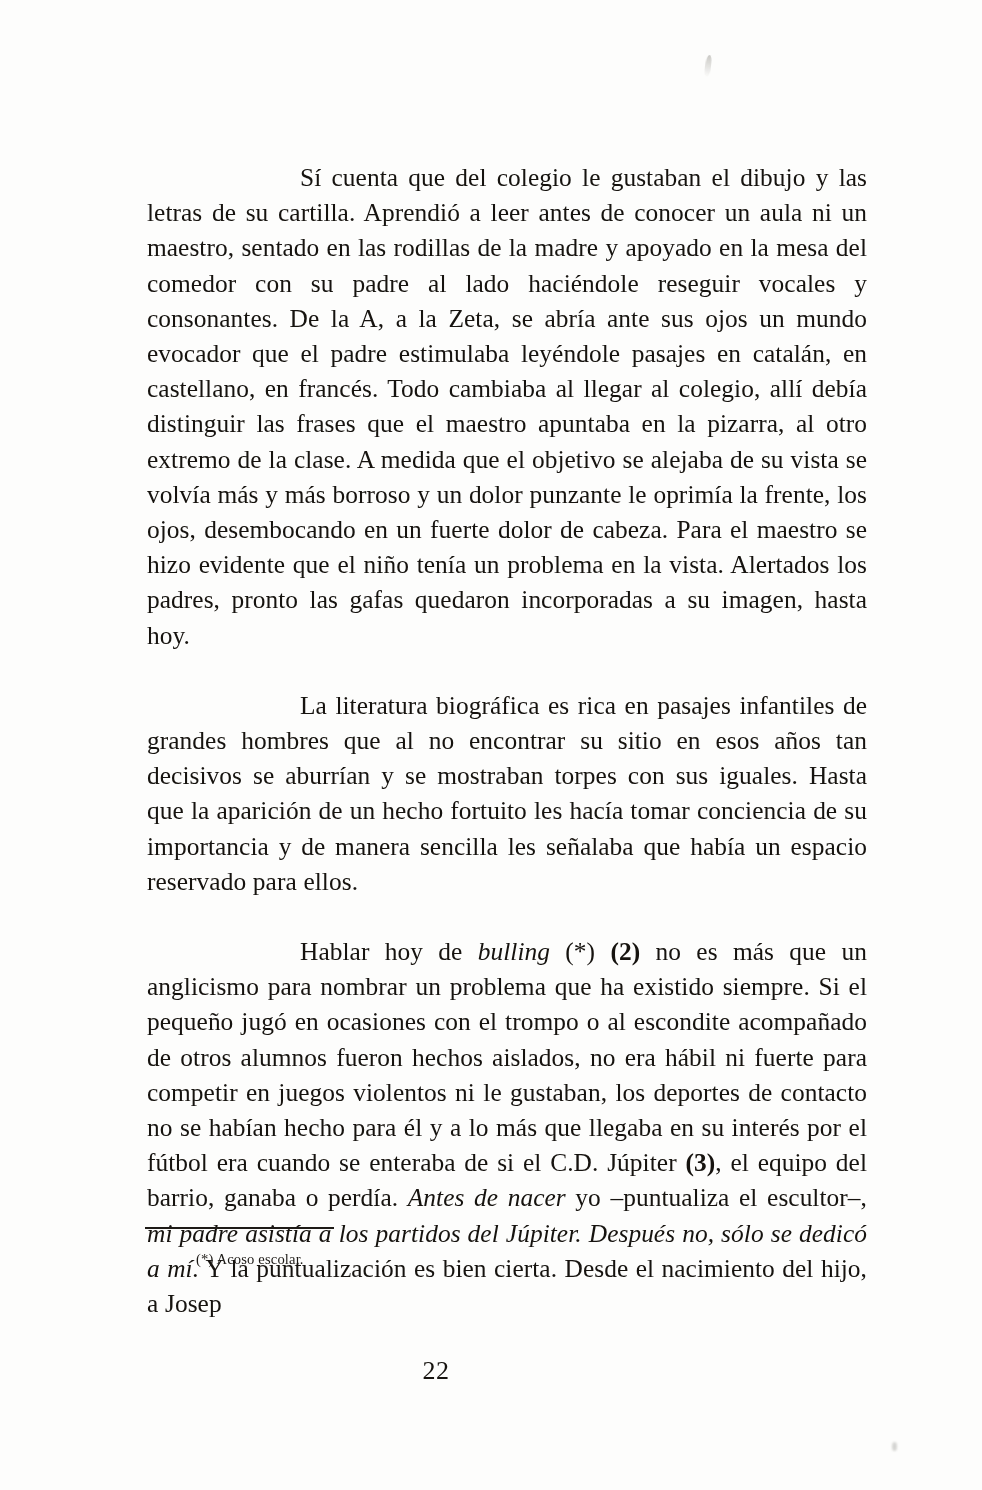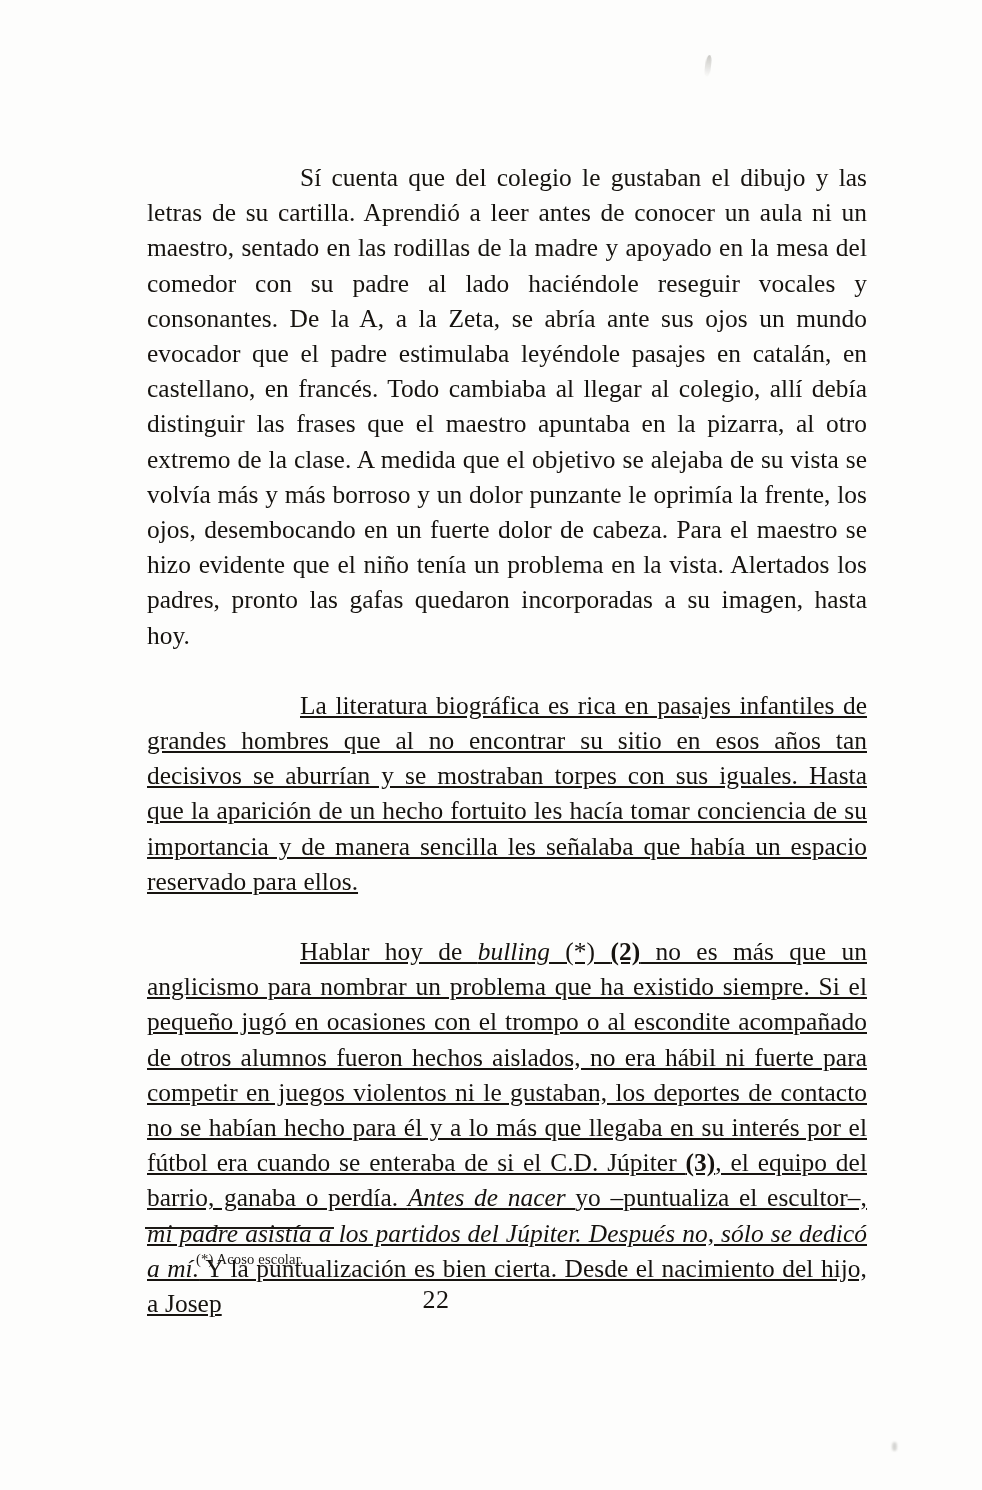--- a/index.html
+++ b/index.html
@@ -62,21 +62,20 @@
     text-justify: inter-word;
     text-indent: 153px;
     font-size: 25.4px;
     line-height: 35.2px;
     letter-spacing: 0.05px;
     word-spacing: 0.3px;
     -webkit-font-smoothing: antialiased;
   }
   .para + .para {
     margin-top: 35px;
-    text-decoration: underline;
   }
   .para:last-child {
     text-align: justify;
   }
 
   .it { font-style: italic; }
   .bd { font-weight: 700; }
 
   #footnote-rule {
     position: absolute;
@@ -94,21 +93,21 @@
     width: 600px;
     font-size: 14.6px;
     line-height: 19px;
     color: #1d1a16;
     letter-spacing: 0.15px;
   }
 
   #folio {
     position: absolute;
     left: 0;
-    top: 1285px;
+    top: 1356px;
     width: 872px;
     text-align: center;
     font-size: 26px;
     line-height: 30px;
     color: #16130f;
     letter-spacing: 0.5px;
   }
 </style>
 </head>
 <body>

